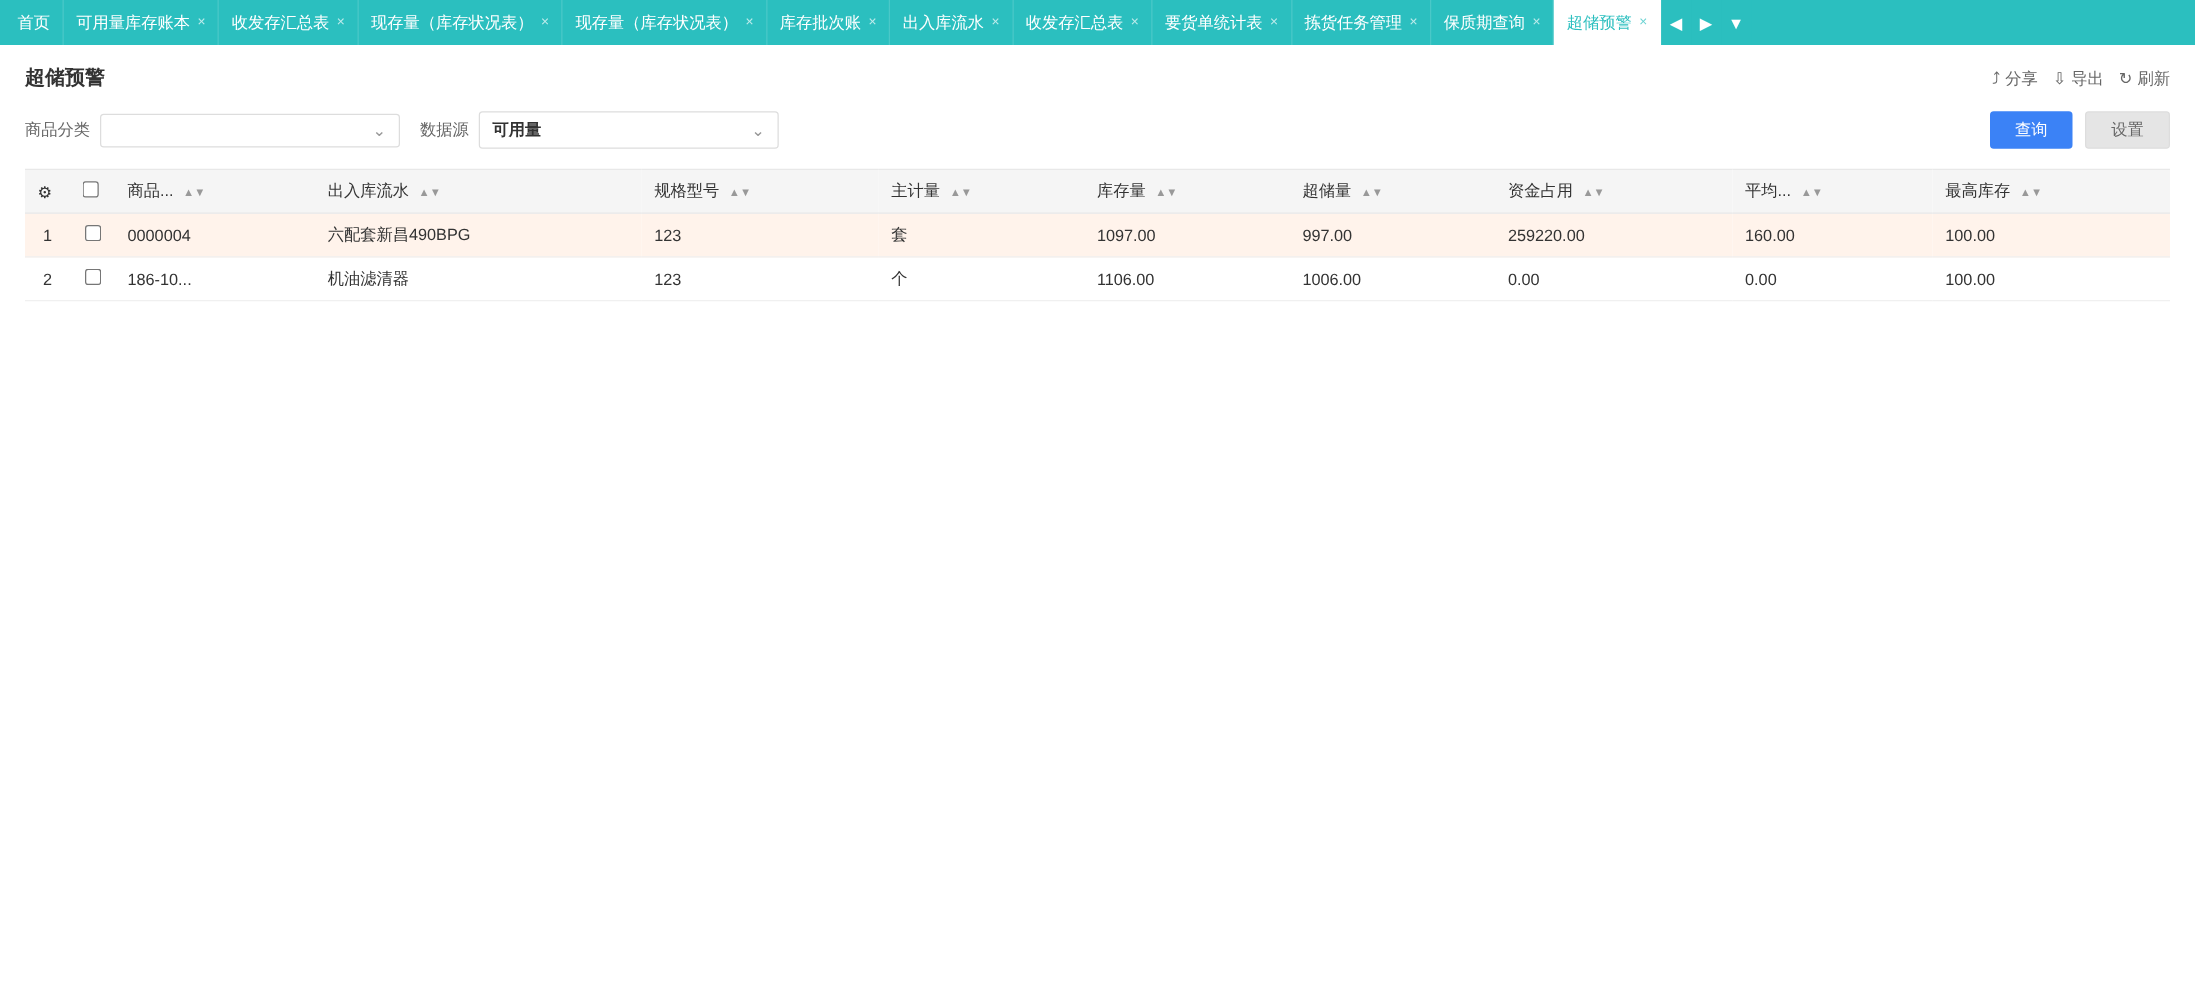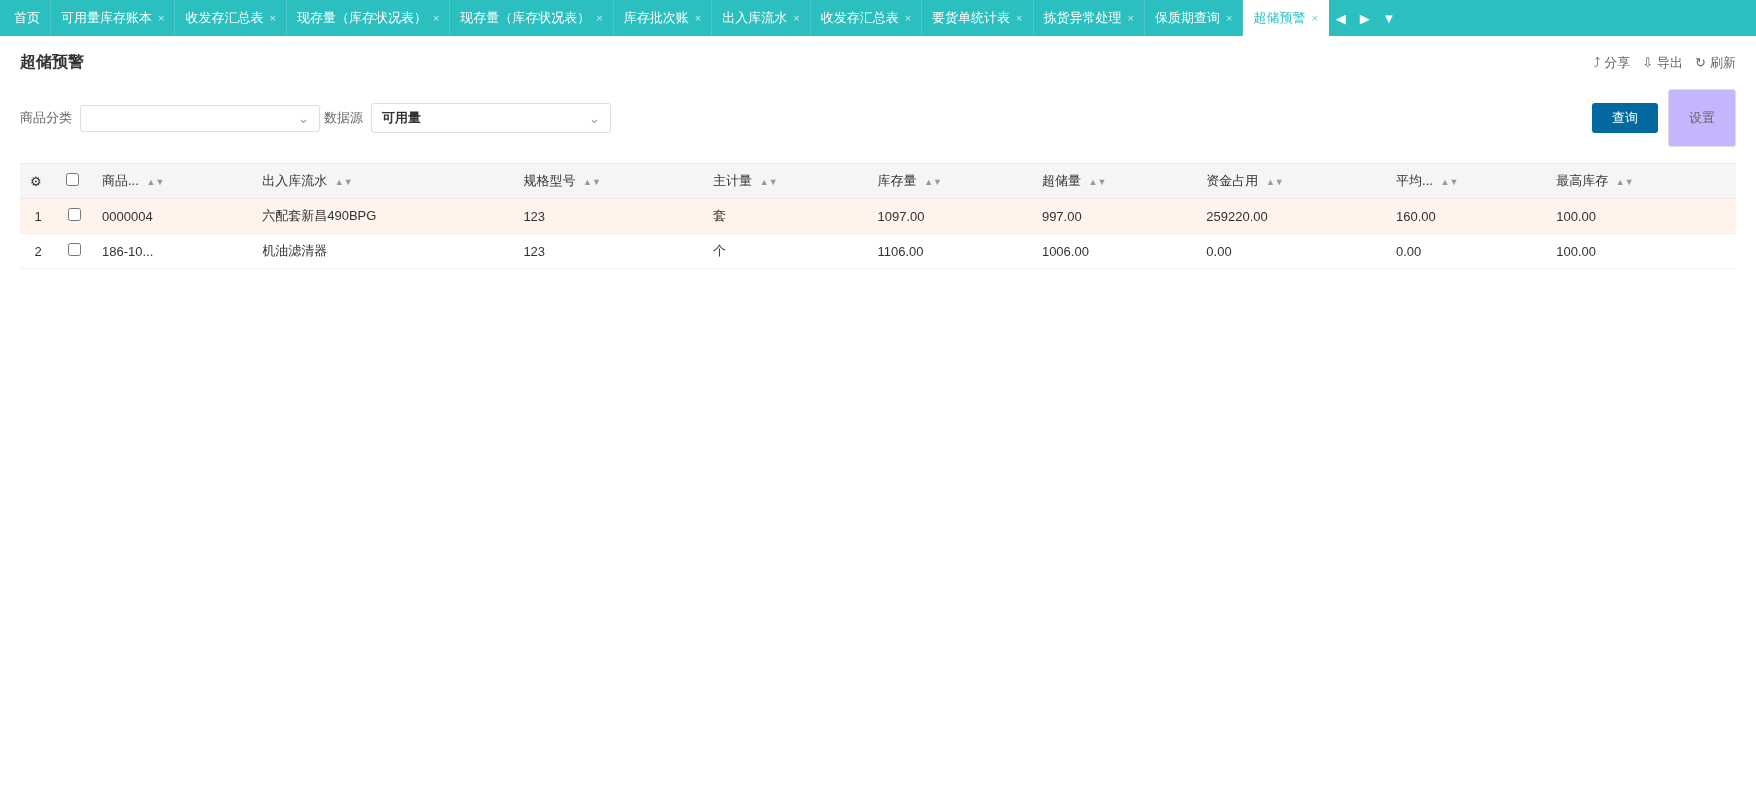--- a/index.html
+++ b/index.html
@@ -76,21 +76,21 @@
       gap: 4px;
       color: #666;
       cursor: pointer;
       font-size: 13px;
     }
 
     
     .filter-bar {
       display: flex;
       align-items: center;
-      gap: 4px;
+      gap: 16px;
       margin-bottom: 16px;
       flex-wrap: wrap;
     }
     .filter-item {
       display: flex;
       align-items: center;
       gap: 8px;
     }
     .filter-label { color: #666; white-space: nowrap; }
     .filter-select {
@@ -101,34 +101,34 @@
       padding: 5px 10px;
       background: #fff;
       cursor: pointer;
       min-width: 240px;
       justify-content: space-between;
     }
     .filter-select .chevron { color: #999; margin-left: 6px; }
     .filter-value { color: #333; font-weight: bold; }
 
     .btn-primary {
-      background: #0369a1;
+      background: #3b82f6;
       color: #fff;
       border: none;
       border-radius: 3px;
       padding: 6px 20px;
       cursor: pointer;
       font-size: 13px;
     }
     .btn-default {
-      background: #c4b5fd;
+      background: #e5e5e5;
       color: #666;
       border: 1px solid #ddd;
       border-radius: 3px;
-      padding: 19px 20px;
+      padding: 5px 20px;
       cursor: pointer;
       font-size: 13px;
     }
 
     
     .data-table {
       width: 100%;
       border-collapse: collapse;
     }
     .data-table th {
@@ -215,21 +215,21 @@
   </div>
   <div class="nav-item">
     <span>收发存汇总表</span>
     <span class="close-icon">×</span>
   </div>
   <div class="nav-item">
     <span>要货单统计表</span>
     <span class="close-icon">×</span>
   </div>
   <div class="nav-item">
-    <span>拣货异常处理</span>
+    <span>拣货任务管理</span>
     <span class="close-icon">×</span>
   </div>
   <div class="nav-item">
     <span>保质期查询</span>
     <span class="close-icon">×</span>
   </div>
   <div class="nav-item active">
     <span>超储预警</span>
     <span class="close-icon">×</span>
   </div>

